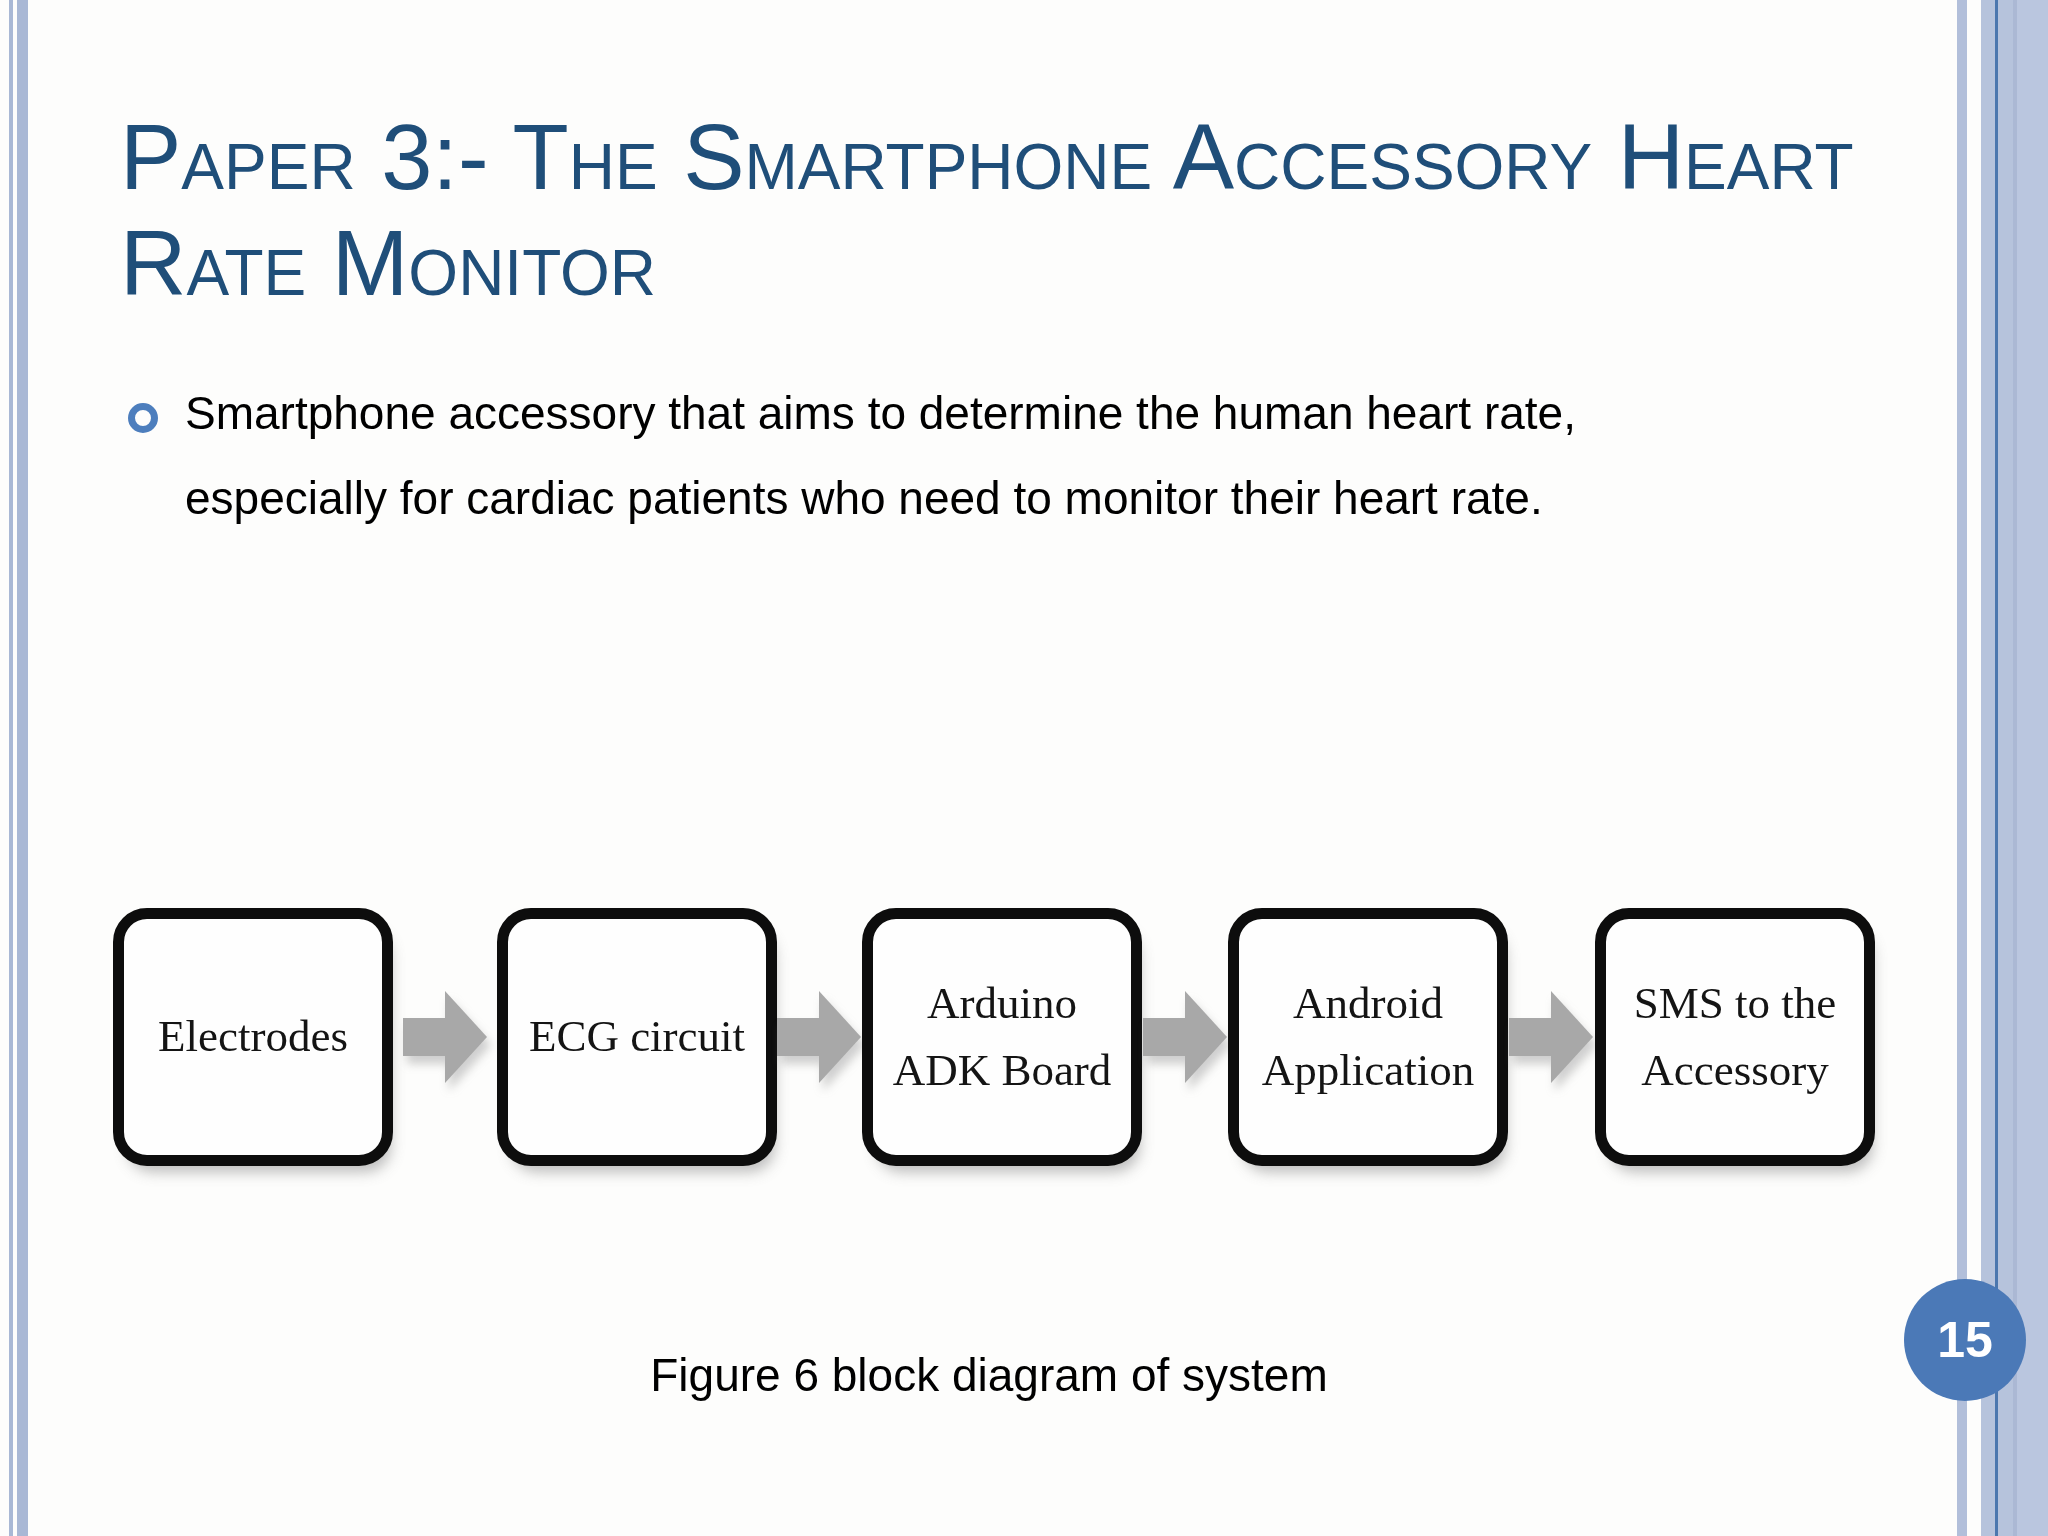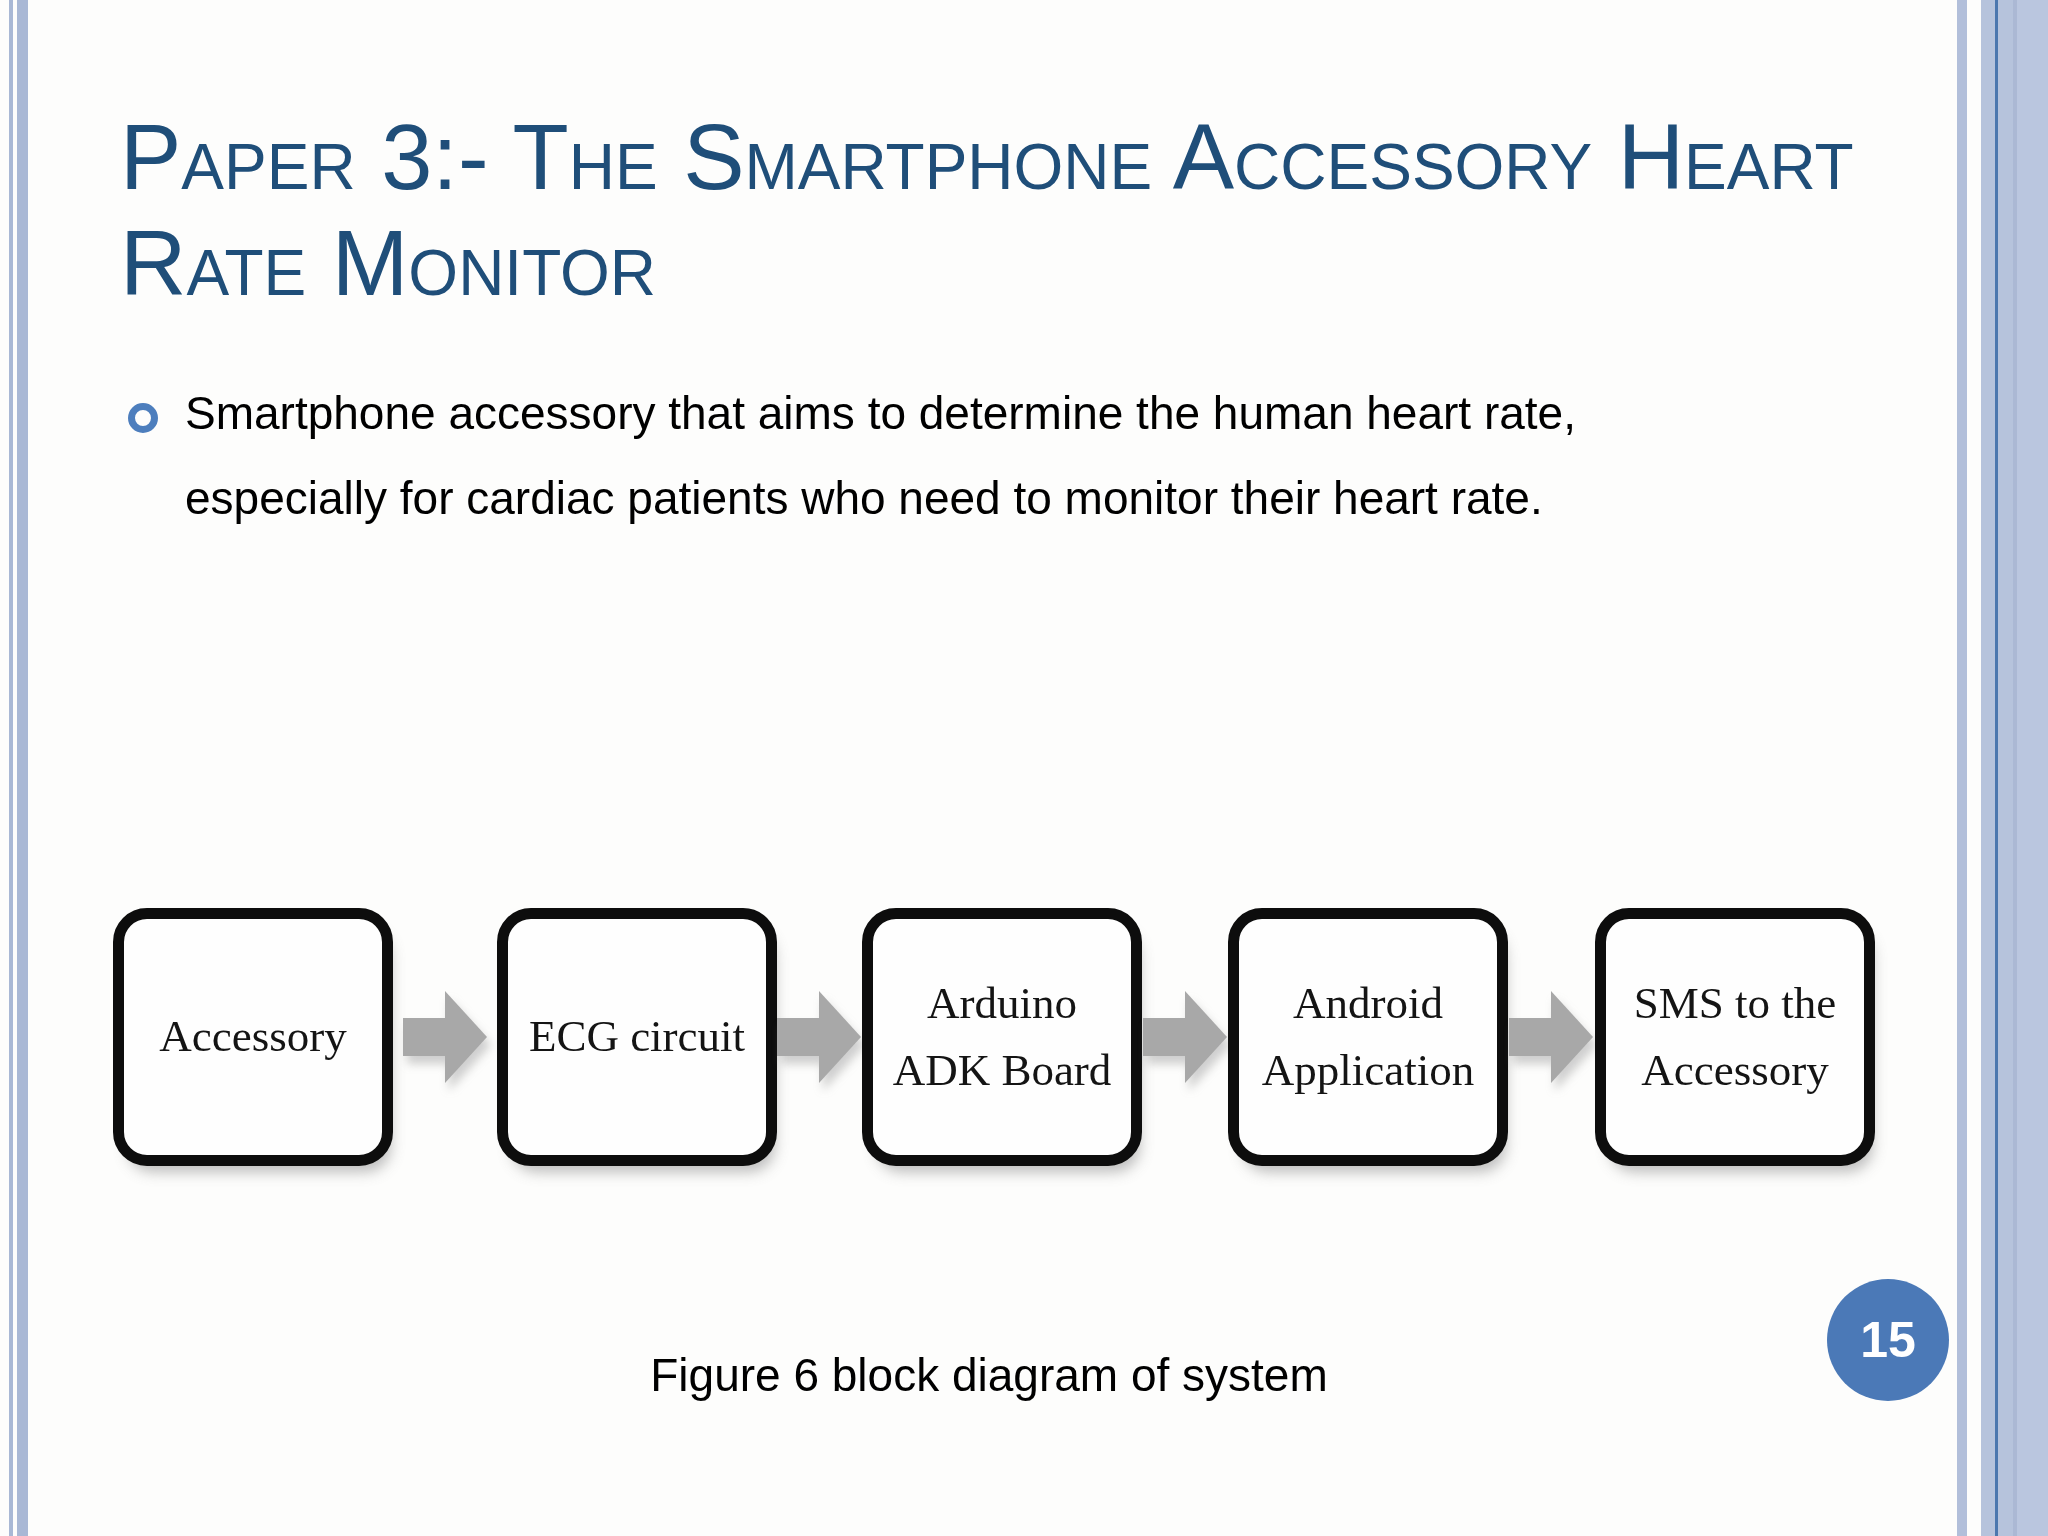--- a/index.html
+++ b/index.html
@@ -74,21 +74,21 @@
   }
   
   .caption{
     position:absolute;left:389px;top:1348px;width:1200px;
     text-align:center;
     font-family:Liberation Sans, sans-serif;
     font-size:46px;color:#000;
   }
   
   .page-badge{
-    position:absolute;left:1827px;top:1279px;
+    position:absolute;left:1904px;top:1279px;
     width:122px;height:122px;border-radius:50%;
     background:#4b79b7;
     display:flex;align-items:center;justify-content:center;
     color:#ffffff;font-size:50px;font-weight:bold;
     font-family:"Liberation Sans",sans-serif;
   }
 </style>
 </head>
 <body>
 
@@ -102,21 +102,21 @@
     <div class="r-band-line"></div>
     <div class="r-band-div"></div>
   </div>
 
   <div class="title">Paper 3:- The Smartphone Accessory Heart Rate Monitor</div>
 
   <div class="bullet-marker"></div>
   <div class="bullet-text">Smartphone accessory that aims to determine the human heart rate, especially for cardiac patients who need to monitor their heart rate.</div>
 
   <div class="block b1">
-    <span>Accessory</span>
+    <span>Electrodes</span>
   </div>
   <div class="arrow a1">
     <div class="tail"></div>
     <div class="head"></div>
   </div>
   <div class="block b2">
     <span>ECG circuit</span>
   </div>
   <div class="arrow a2">
     <div class="tail"></div>

